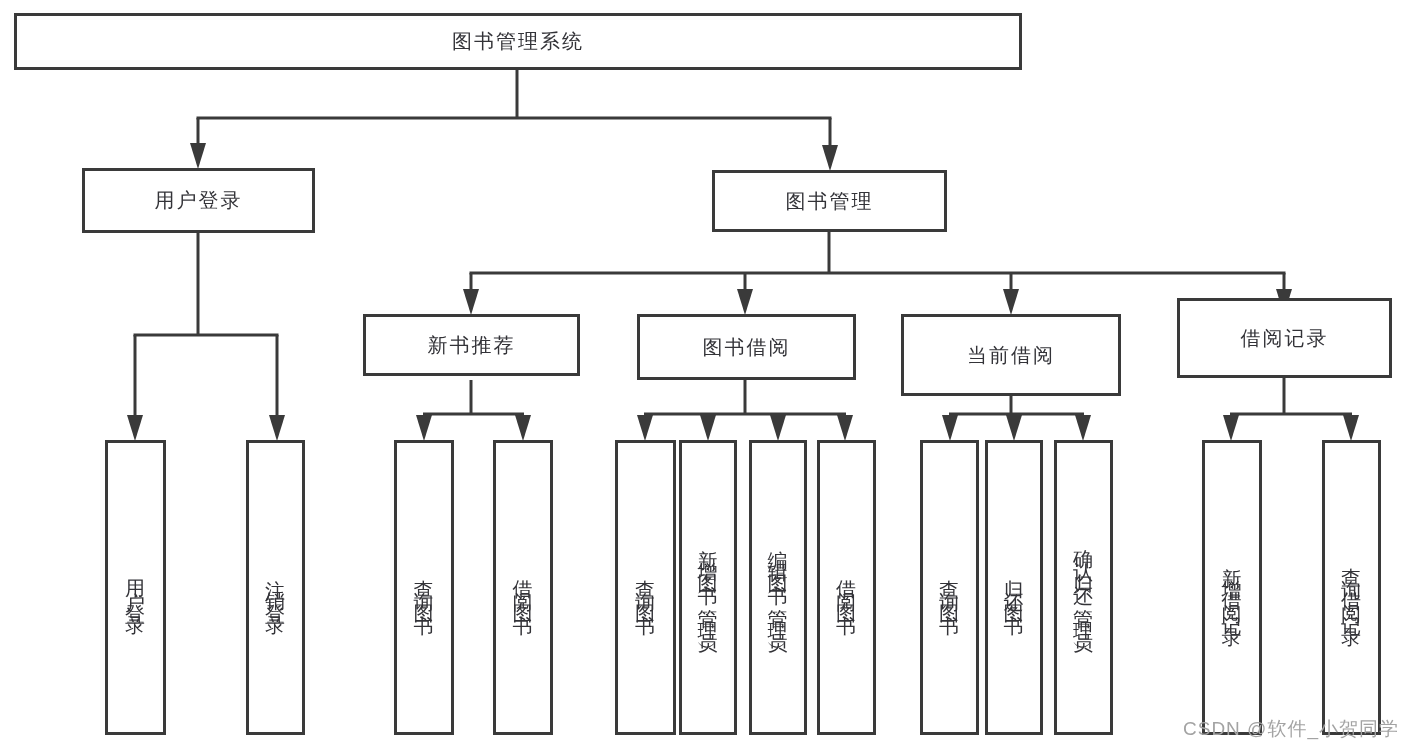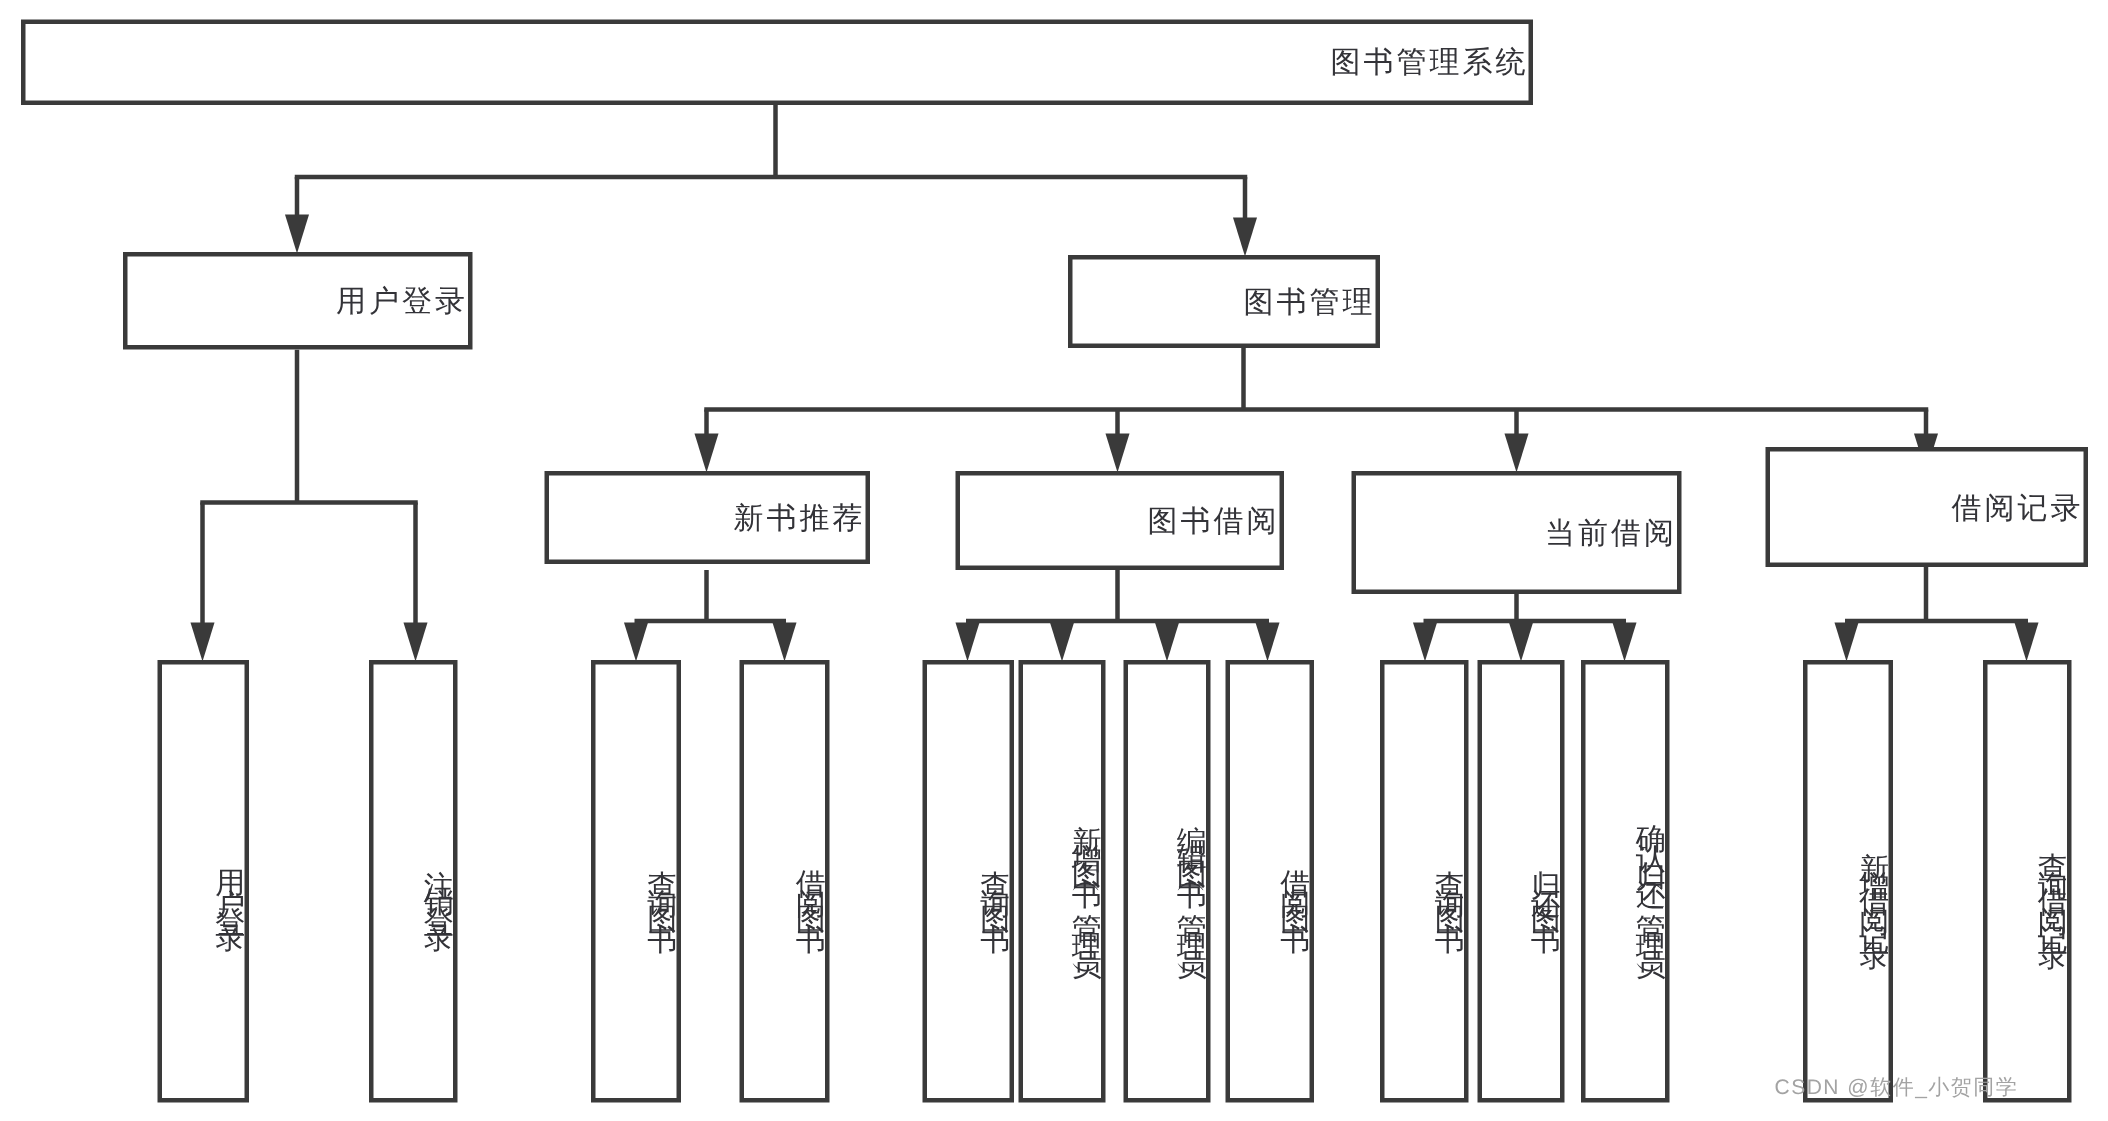--- a/index.html
+++ b/index.html
@@ -17,21 +17,21 @@
     width: 1405px; height: 747px;
     z-index: 0;
   }
   .node {
     position: absolute;
     background: #ffffff;
     border: 3px solid #3a3a3a;
     box-sizing: border-box;
     display: flex;
     align-items: center;
-    justify-content: flex-end;
+    justify-content: center;
     z-index: 1;
   }
   .node .lbl {
     color: #333338;
     font-size: 20px;
     letter-spacing: 2px;
     white-space: nowrap;
   }
   .vnode .lbl {
     writing-mode: vertical-rl;
@@ -39,21 +39,21 @@
     letter-spacing: 12px;
     line-height: 1;
     white-space: nowrap;
   }
   .watermark {
     position: absolute;
     left: 1183px;
     top: 716px;
     z-index: 2;
     color: #a3a3a3;
-    font-size: 14px;
+    font-size: 19px;
     white-space: nowrap;
     letter-spacing: 1px;
   }
 </style>
 </head>
 <body>
 
 <div class="canvas">
 
   <svg class="connectors" viewBox="0 0 1405 747" xmlns="http://www.w3.org/2000/svg">
@@ -111,21 +111,21 @@
     </g>
   </svg>
 
   <div class="node" style="left:14px; top:13px; width:1008px; height:57px;">
     <span class="lbl">图书管理系统</span>
   </div>
 
   <div class="node" style="left:82px; top:168px; width:233px; height:65px;">
     <span class="lbl">用户登录</span>
   </div>
-  <div class="node" style="left:712px; top:170px; width:208px; height:62px;">
+  <div class="node" style="left:712px; top:170px; width:235px; height:62px;">
     <span class="lbl">图书管理</span>
   </div>
 
   <div class="node" style="left:363px; top:314px; width:217px; height:62px;">
     <span class="lbl">新书推荐</span>
   </div>
   <div class="node" style="left:637px; top:314px; width:219px; height:66px;">
     <span class="lbl">图书借阅</span>
   </div>
   <div class="node" style="left:901px; top:314px; width:220px; height:82px;">

